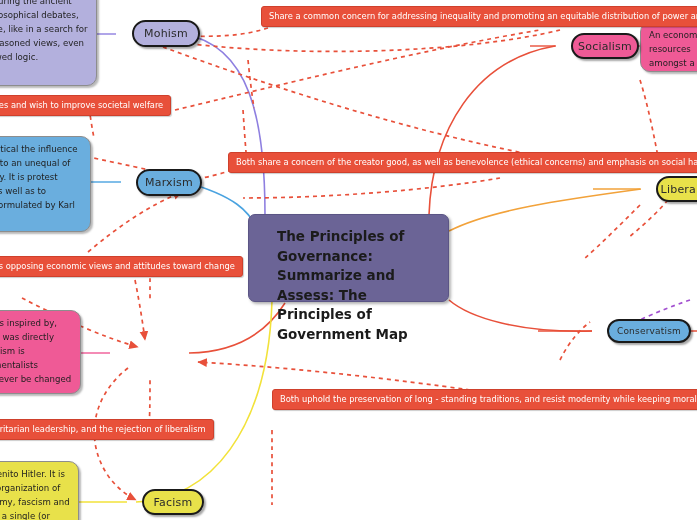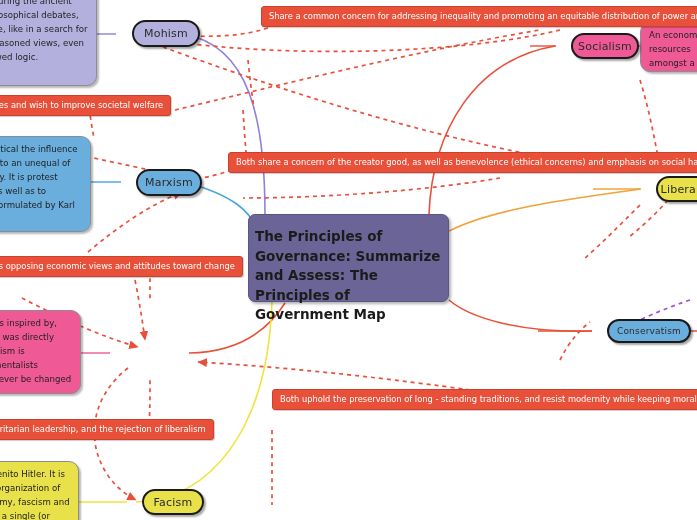--- a/index.html
+++ b/index.html
@@ -15,21 +15,21 @@
     border:2px solid #1a1a1a;border-radius:14px;
     display:flex;align-items:center;justify-content:center;
     text-align:center;color:#2b2b2b;font-size:11px;letter-spacing:.2px;
     box-shadow:2px 2px 2px rgba(0,0,0,.35);
     z-index:5;white-space:nowrap;margin-left:16px;
   }
   .central{
     position:absolute;box-sizing:border-box;
     background:#6b6496;border:1px solid #5b5585;border-radius:7px;
     color:#1b1b1b;font-weight:bold;font-size:13.5px;line-height:1.45;
-    padding:12px 6px;z-index:6;
+    padding:12px 28px;z-index:6;
     box-shadow:2px 2px 3px rgba(0,0,0,.3);
   }
   .descbox{
     position:absolute;box-sizing:border-box;
     border:1px solid #8d8d8d;border-radius:10px;
     font-size:8.6px;line-height:1.62;color:#1f1f1f;
     padding:6px 8px;overflow:hidden;z-index:4;
     box-shadow:2px 2px 2px rgba(0,0,0,.28);
   }
   .banner{

